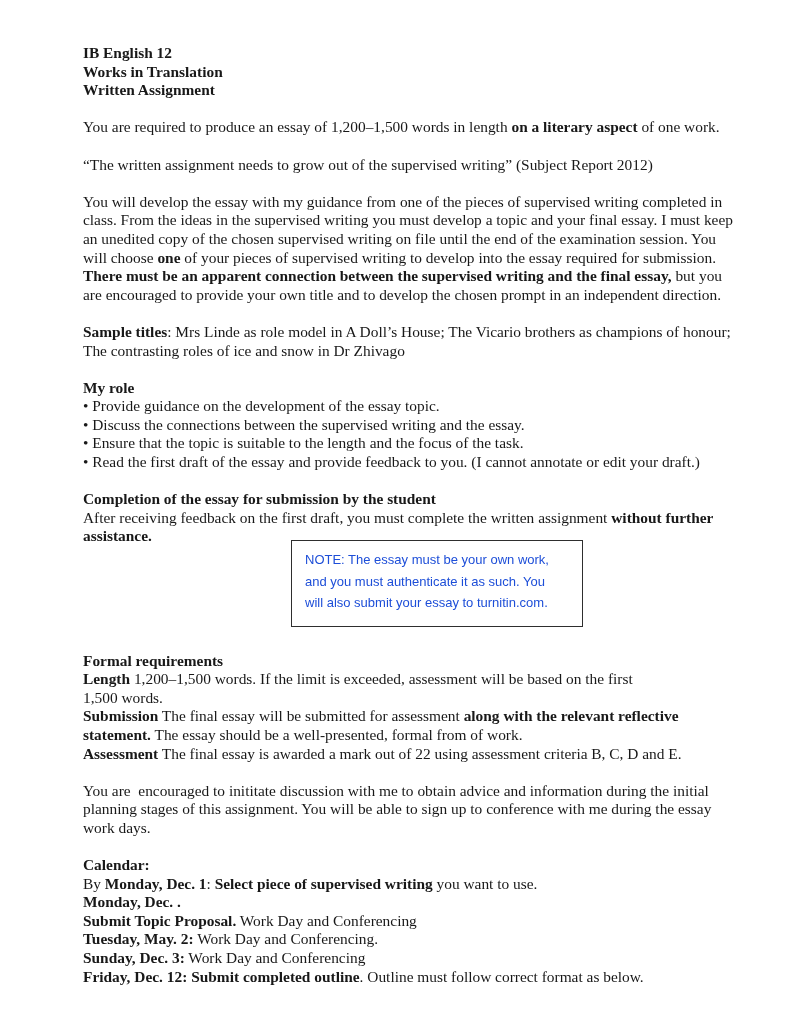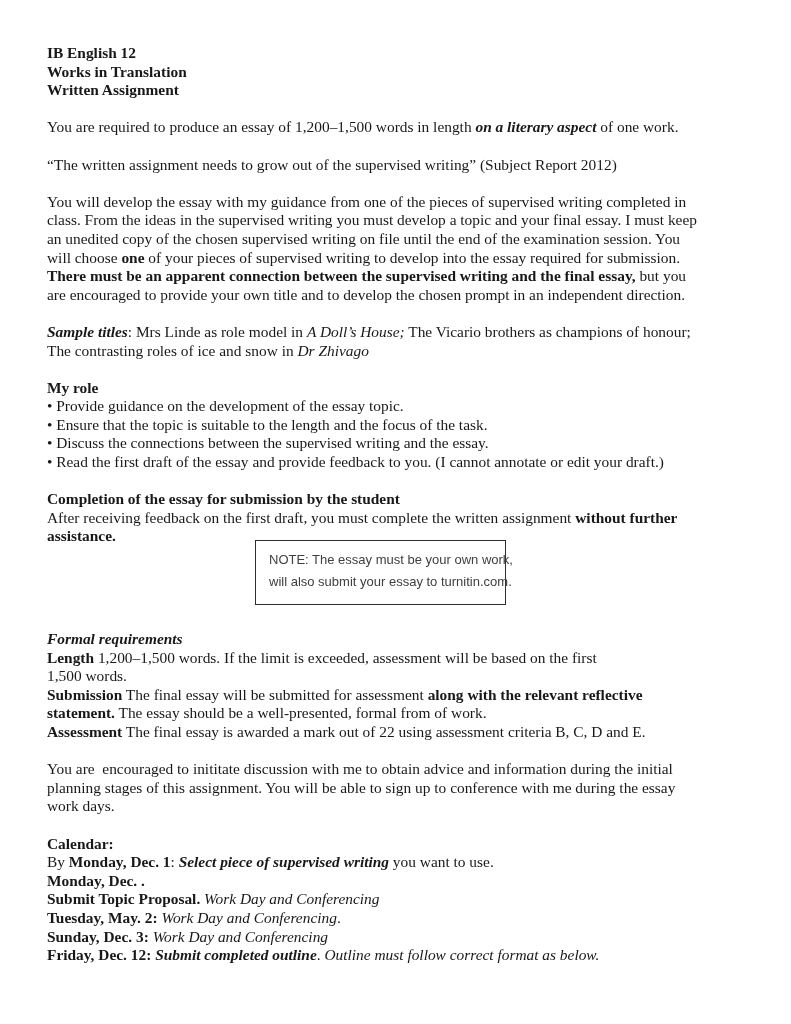--- a/index.html
+++ b/index.html
@@ -12,38 +12,38 @@
     width: 791px;
     height: 1024px;
     background: #ffffff;
     padding: 44px 40px 0 47px;
     overflow: hidden;
     font-family: "Liberation Serif", "DejaVu Serif", serif;
     font-size: 15.4px;
     line-height: 18.6px;
     color: #181818;
   }
-  .doc-body { width: 100%; }
+  .doc-body { width: 100%; margin-left: 36px; }
   .line {
     margin: 0;
     white-space: pre;          
     font-kerning: normal;
   }
   .b { font-weight: bold; }
-  .i { font-style: italic; }
+  .i { }
   .note-box {
     box-sizing: border-box;
-    width: 251px;
+    width: 292px;
     margin: -6px 0 25px 208px;
     border: 1px solid #2e2e2e;
     padding: 8px 12px 12px 13px;
     font-family: "Liberation Sans", "DejaVu Sans", sans-serif;
     font-size: 13px;
     line-height: 21.5px;
-    color: #404040;
+    color: #1d4ed8;
   }
   .note-line { white-space: pre; }
 </style>
 </head>
 <body>
 
 <div class="page">
   <div class="doc-body">
       <div class="line"><span class="b ">IB English 12</span></div>
       <div class="line"><span class="b ">Works in Translation</span></div>
@@ -58,29 +58,30 @@
       <div class="line"><span class="">an unedited copy of the chosen supervised writing on file until the end of the examination session. You</span></div>
       <div class="line"><span class="">will choose </span><span class="b ">one</span><span class=""> of your pieces of supervised writing to develop into the essay required for submission.</span></div>
       <div class="line"><span class="b ">There must be an apparent connection between the supervised writing and the final essay,</span><span class=""> but you</span></div>
       <div class="line"><span class="">are encouraged to provide your own title and to develop the chosen prompt in an independent direction.</span></div>
       <div class="line">&nbsp;</div>
       <div class="line"><span class="b i">Sample titles</span><span class="">: Mrs Linde as role model in </span><span class="i">A Doll’s House;</span><span class=""> The Vicario brothers as champions of honour;</span></div>
       <div class="line"><span class="">The contrasting roles of ice and snow in </span><span class="i">Dr Zhivago</span></div>
       <div class="line">&nbsp;</div>
       <div class="line"><span class="b ">My role</span></div>
       <div class="line"><span class="">• Provide guidance on the development of the essay topic.</span></div>
+      <div class="line"><span class="">• Discuss the connections between the supervised writing and the essay.</span></div>
       <div class="line"><span class="">• Ensure that the topic is suitable to the length and the focus of the task.</span></div>
-      <div class="line"><span class="">• Discuss the connections between the supervised writing and the essay.</span></div>
       <div class="line"><span class="">• Read the first draft of the essay and provide feedback to you. (I cannot annotate or edit your draft.)</span></div>
       <div class="line">&nbsp;</div>
       <div class="line"><span class="b ">Completion of the essay for submission by the student</span></div>
       <div class="line"><span class="">After receiving feedback on the first draft, you must complete the written assignment </span><span class="b ">without further</span></div>
       <div class="line"><span class="b ">assistance.</span></div>
       <div class="note-box">
         <div class="note-line">NOTE: The essay must be your own work,</div>
+        <div class="note-line">and you must authenticate it as such. You</div>
         <div class="note-line">will also submit your essay to turnitin.com.</div>
       </div>
       <div class="line"><span class="b i">Formal requirements</span></div>
       <div class="line"><span class="b ">Length</span><span class=""> 1,200–1,500 words. If the limit is exceeded, assessment will be based on the first</span></div>
       <div class="line"><span class="">1,500 words.</span></div>
       <div class="line"><span class="b ">Submission</span><span class=""> The final essay will be submitted for assessment </span><span class="b ">along with the relevant reflective</span></div>
       <div class="line"><span class="b ">statement.</span><span class=""> The essay should be a well-presented, formal from of work.</span></div>
       <div class="line"><span class="b ">Assessment</span><span class=""> The final essay is awarded a mark out of 22 using assessment criteria B, C, D and E.</span></div>
       <div class="line">&nbsp;</div>
       <div class="line"><span class="">You are  encouraged to inititate discussion with me to obtain advice and information during the initial</span></div>

